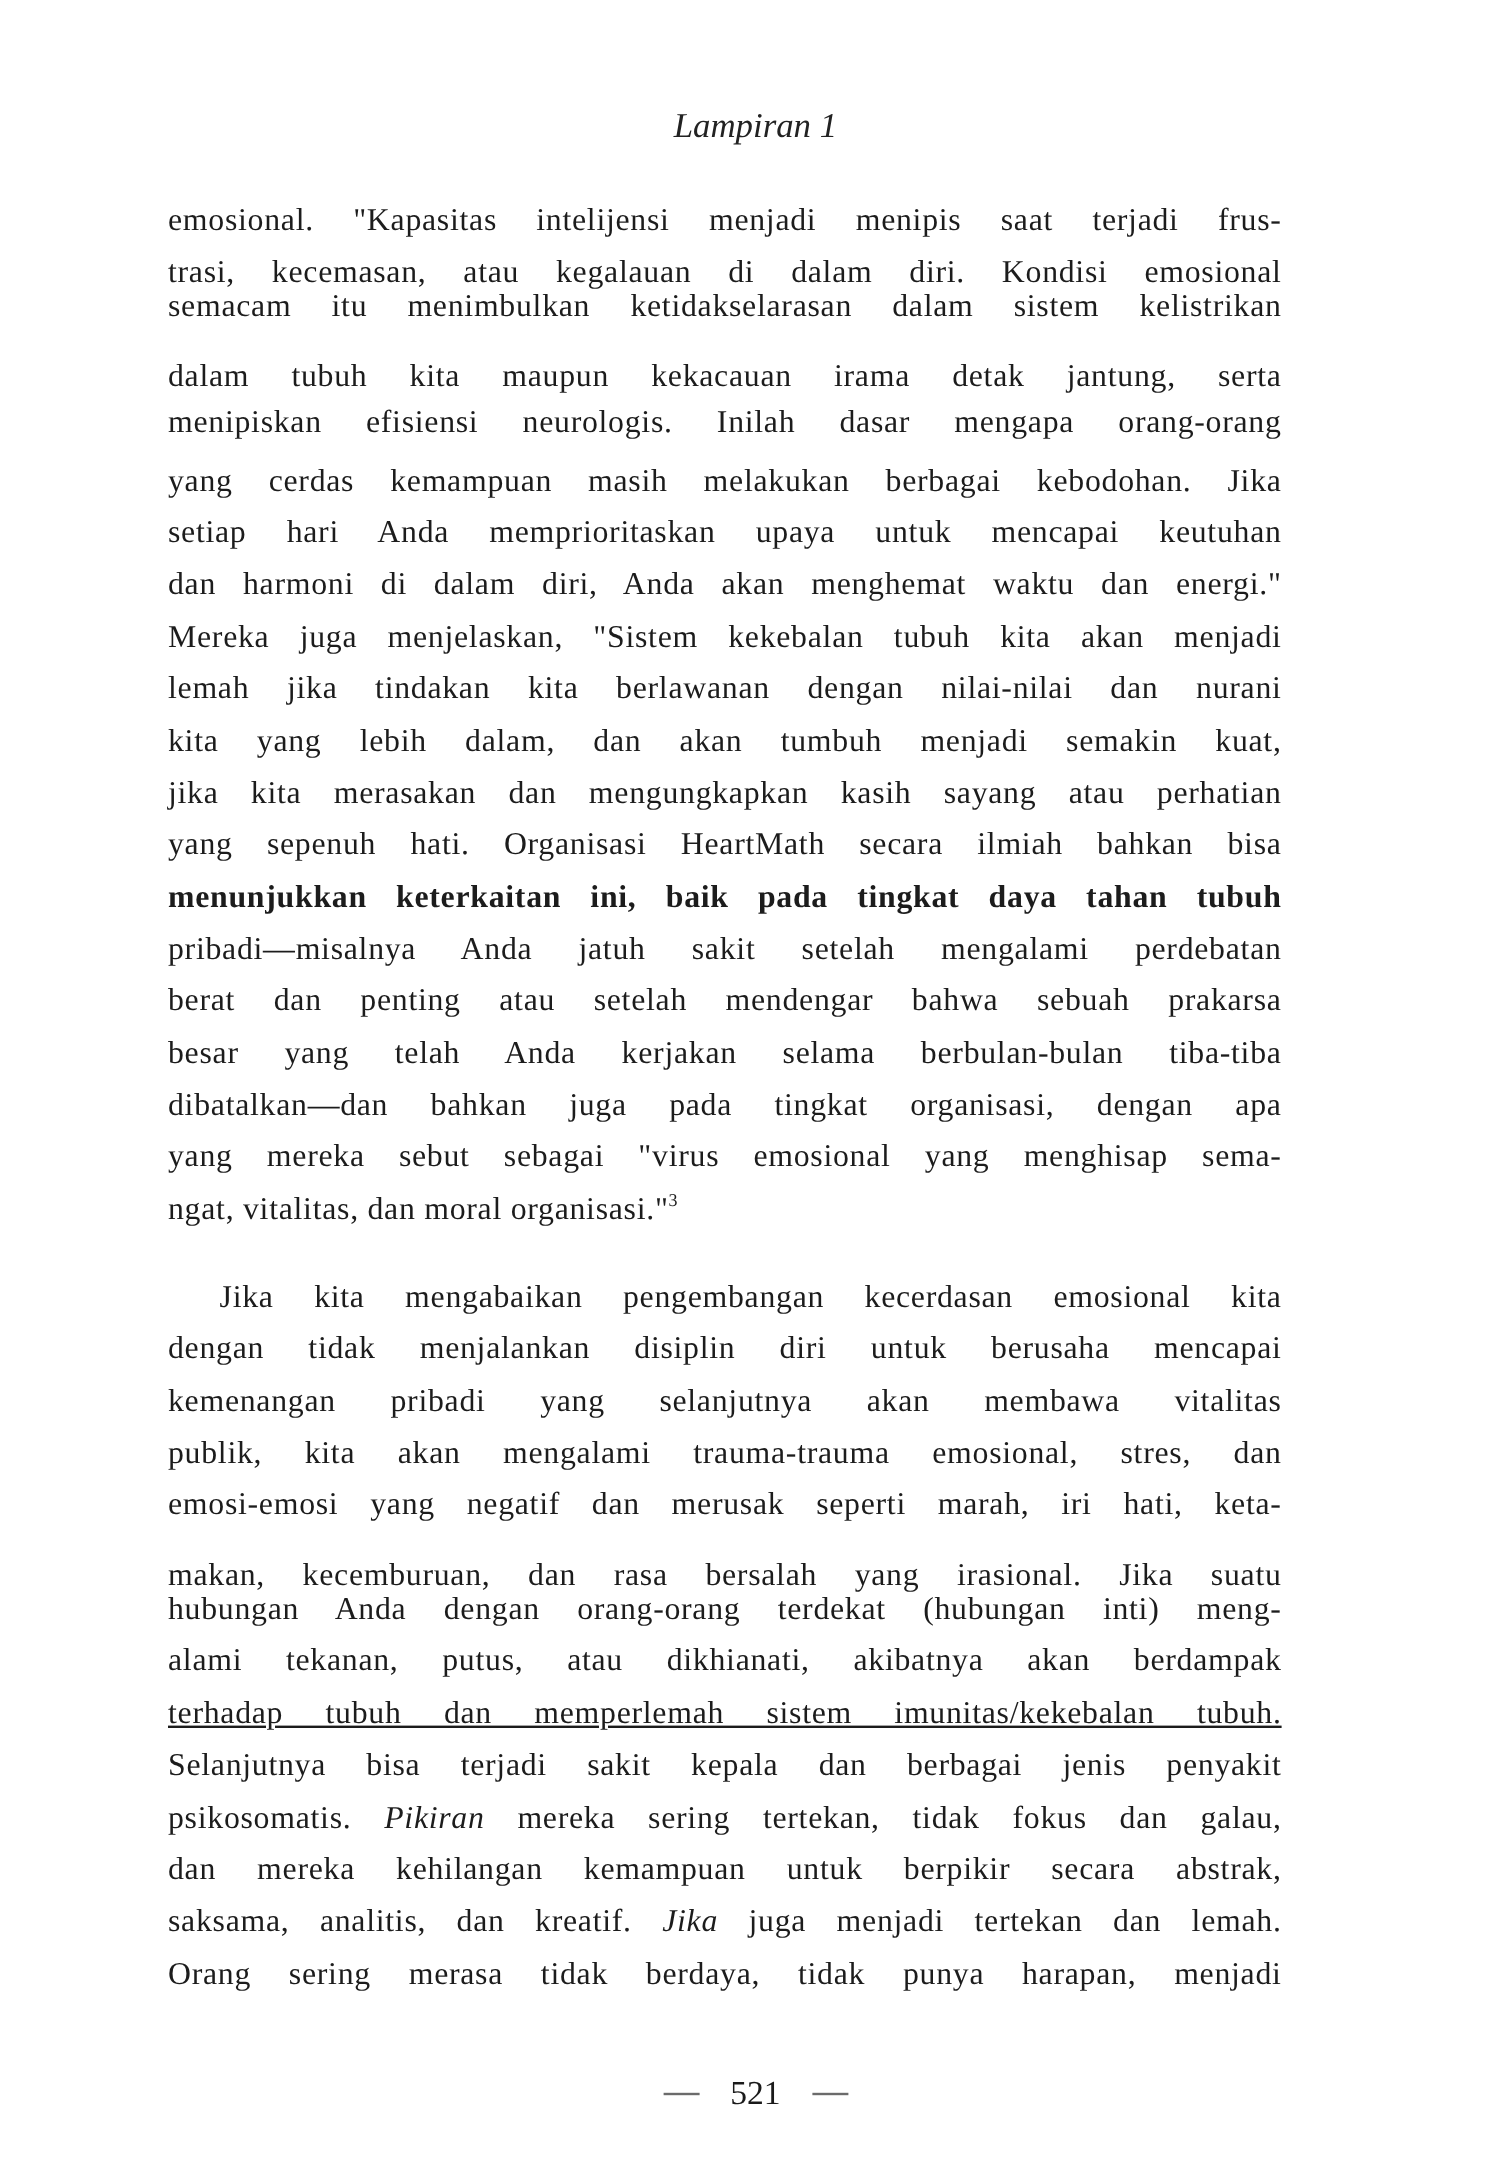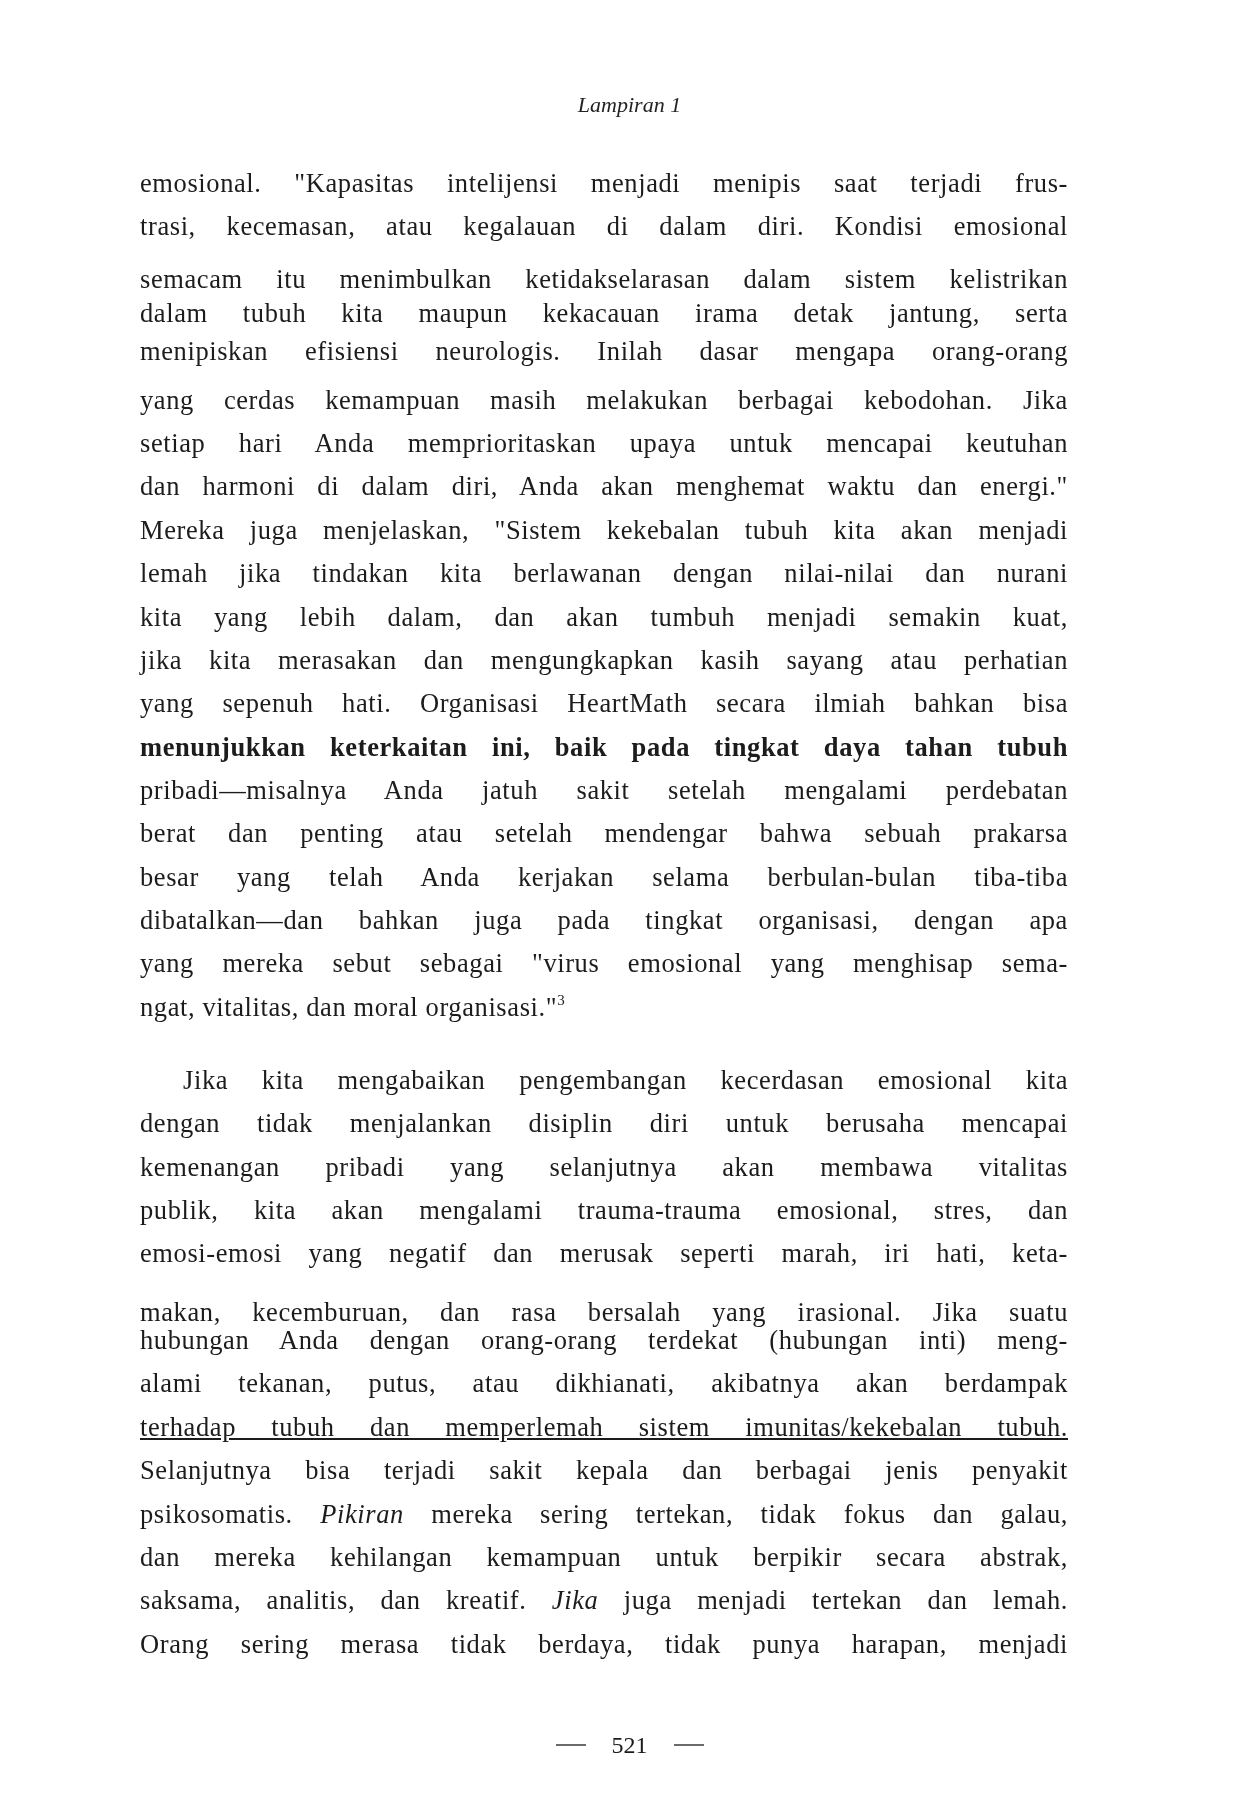--- a/index.html
+++ b/index.html
@@ -1,50 +1,50 @@
 <!DOCTYPE html>
 <html><head>
 <meta charset="utf-8">
 <style>
   html, body { margin: 0; padding: 0; background: #ffffff; }
   body { width: 1259px; height: 1800px; position: relative; overflow: hidden; color: #1a1a1a; }
   .page { position: absolute; left: 0; top: 0; width: 1259px; height: 1800px; background: #ffffff; }
   .running-head {
     position: absolute; left: 0; width: 1259px; top: 90px;
     text-align: center; font-family: "Liberation Serif", serif; font-style: italic;
-    font-size: 22px; line-height: 30px; color: #222;
+    font-size: 29px; line-height: 30px; color: #222;
   }
   .body-text { position: absolute; left: 140px; width: 928px; font-family: "Liberation Serif", serif; }
   .line {
     position: absolute; left: 0; width: 928px; height: 44px;
     font-size: 26.5px; line-height: 44px; white-space: nowrap;
     text-align: justify; text-align-last: justify; letter-spacing: 0.6px;
     color: #1c1c1c;
   }
   .line.last { text-align: left; text-align-last: left; }
   .line.indent { left: 43px; width: 885px; }
   .line i { font-style: italic; }
   sup { font-size: 15px; line-height: 0; vertical-align: 11px; letter-spacing: 0; }
   .folio {
     position: absolute; top: 1728px; left: 0; width: 1259px; text-align: center;
-    font-family: "Liberation Serif", serif; font-size: 24px; line-height: 34px; color: #1a1a1a;
+    font-family: "Liberation Serif", serif; font-size: 28px; line-height: 34px; color: #1a1a1a;
   }
   .folio .dash { display: inline-block; width: 30px; height: 2px; background: #6b6b6b; vertical-align: middle; margin: 0 26px; position: relative; top: -2px; }
 </style>
 </head>
 <body>
 
 <div class="page">
   <div class="running-head">Lampiran 1</div>
 
   <div class="body-text" id="body-text">
       <div>
         <div class="line" style="top: 161px;"><span>emosional. "Kapasitas intelijensi menjadi menipis saat terjadi frus-</span></div>
         <div class="line" style="top: 204.35px;"><span>trasi, kecemasan, atau kegalauan di dalam diri. Kondisi emosional</span></div>
-        <div class="line" style="top: 257px;"><span>semacam itu menimbulkan ketidakselarasan dalam sistem kelistrikan</span></div>
+        <div class="line" style="top: 232px;"><span>semacam itu menimbulkan ketidakselarasan dalam sistem kelistrikan</span></div>
         <div class="line" style="top: 291.05px;"><span>dalam tubuh kita maupun kekacauan irama detak jantung, serta</span></div>
         <div class="line" style="top: 329px;"><span>menipiskan efisiensi neurologis. Inilah dasar mengapa orang-orang</span></div>
         <div class="line" style="top: 377.75px;"><span>yang cerdas kemampuan masih melakukan berbagai kebodohan. Jika</span></div>
         <div class="line" style="top: 421.1px;"><span>setiap hari Anda memprioritaskan upaya untuk mencapai keutuhan</span></div>
         <div class="line" style="top: 464.45px;"><span>dan harmoni di dalam diri, Anda akan menghemat waktu dan energi."</span></div>
         <div class="line" style="top: 507.8px;"><span>Mereka juga menjelaskan, "Sistem kekebalan tubuh kita akan menjadi</span></div>
         <div class="line" style="top: 551.15px;"><span>lemah jika tindakan kita berlawanan dengan nilai-nilai dan nurani</span></div>
         <div class="line" style="top: 594.5px;"><span>kita yang lebih dalam, dan akan tumbuh menjadi semakin kuat,</span></div>
         <div class="line" style="top: 637.85px;"><span>jika kita merasakan dan mengungkapkan kasih sayang atau perhatian</span></div>
         <div class="line" style="top: 681.2px;"><span>yang sepenuh hati. Organisasi HeartMath secara ilmiah bahkan bisa</span></div>

